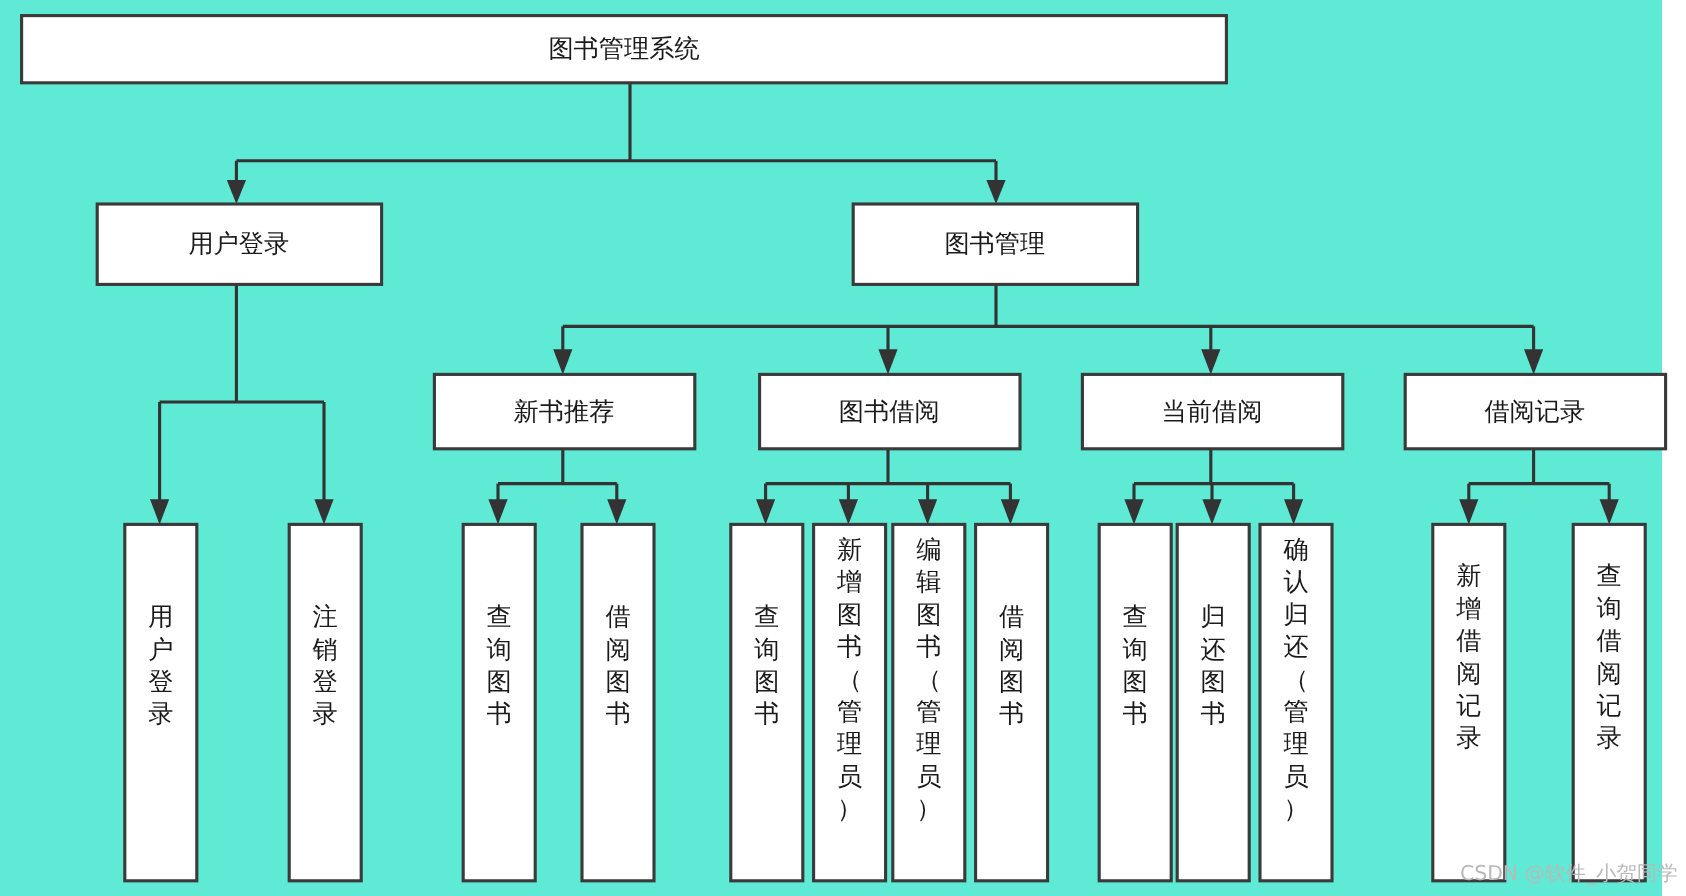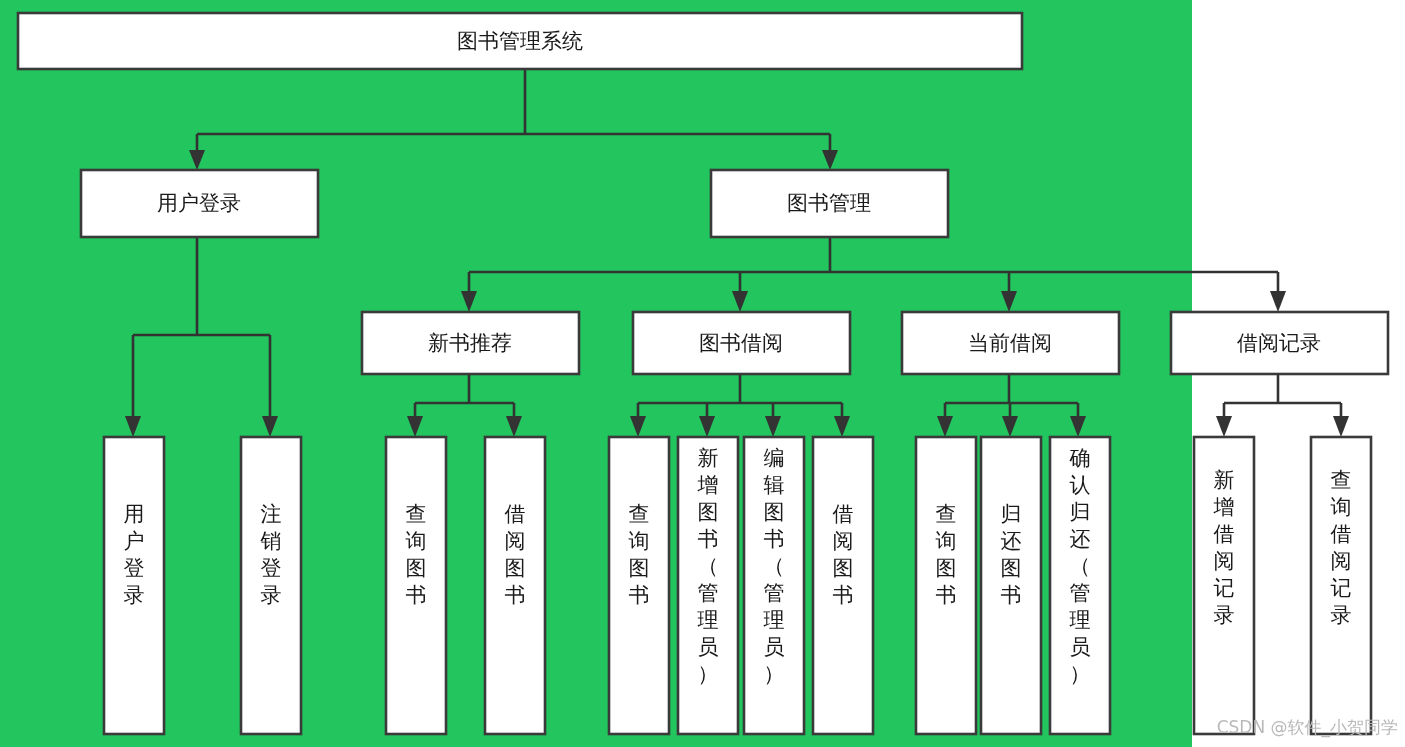--- a/index.html
+++ b/index.html
@@ -9,23 +9,23 @@
     background: #ffffff;
   }
   body {
     width: 1405px;
     height: 747px;
     overflow: hidden;
     font-family: "DejaVu Sans", "Liberation Sans", sans-serif;
   }
   #diagram-root {
     position: relative;
-    width: 1192px;
+    width: 1385px;
     height: 747px;
-    background: #22c55e;
+    background: #5eead4;
     text-align: center;
   }
   svg.diagram-canvas {
     position: absolute;
     left: 0;
     top: 0;
     width: 1405px;
     height: 747px;
     display: block;
   }

